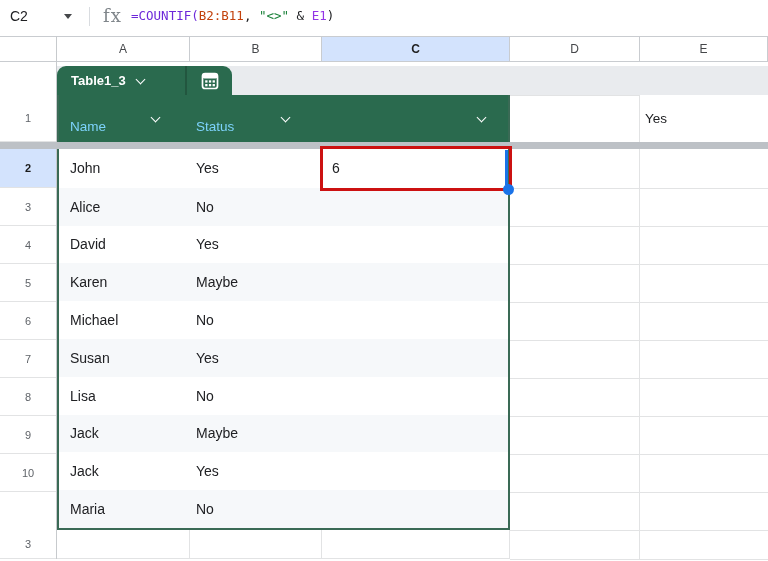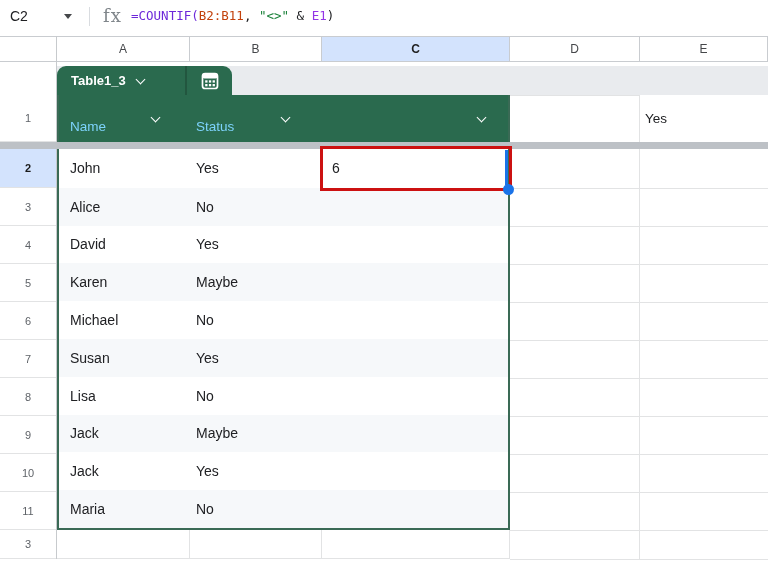--- a/index.html
+++ b/index.html
@@ -144,21 +144,20 @@
   <div class="rownum" style="top:95px;height:47px">1</div>
   <div class="rownum sel" style="top:149px;height:39px">2</div>
   <div class="rownum" style="top:188px;height:38px">3</div>
   <div class="rownum" style="top:226px;height:38px">4</div>
   <div class="rownum" style="top:264px;height:38px">5</div>
   <div class="rownum" style="top:302px;height:38px">6</div>
   <div class="rownum" style="top:340px;height:38px">7</div>
   <div class="rownum" style="top:378px;height:38px">8</div>
   <div class="rownum" style="top:416px;height:38px">9</div>
   <div class="rownum" style="top:454px;height:38px">10</div>
-  <div class="rownum" style="top:492px;height:38px">11</div>
   <div class="rownum" style="top:530px;height:29px">3</div>
 
   <div class="table-body">
     <div class="trow first">
       <span class="c-name">John</span>
       <span class="c-status">Yes</span>
       <span class="c-result">6</span>
     </div>
     <div class="trow band">
       <span class="c-name">Alice</span>

